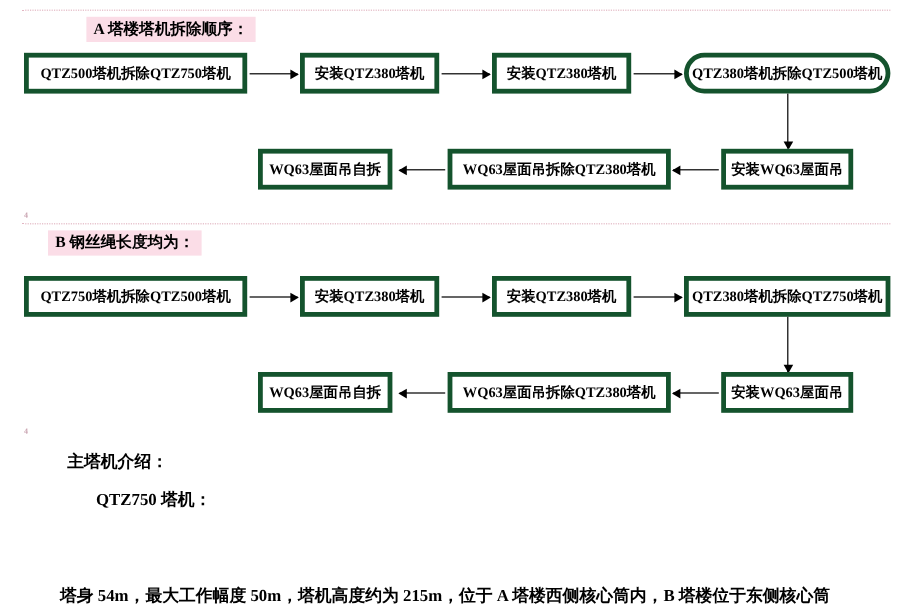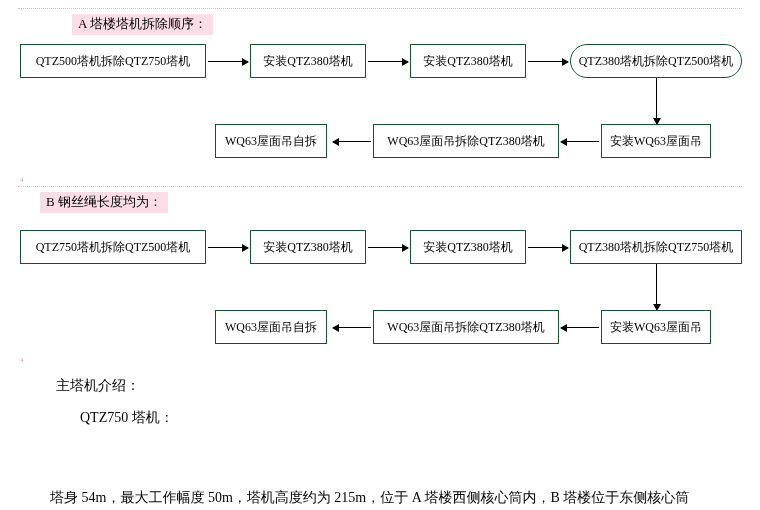--- a/index.html
+++ b/index.html
@@ -12,20 +12,21 @@
     background: #ffffff;
     font-family: "Liberation Serif", "DejaVu Serif", serif;
     color: #000000;
     overflow: hidden;
     position: relative;
   }
   .page {
     position: relative;
     width: 760px;
     height: 388px;
+    font-weight: bold;
   }
   .hr-top {
     position: absolute;
     left: 18px;
     top: 8px;
     width: 724px;
     border-top: 1px dotted #e2b6c2;
     height: 0;
   }
   .hr-mid {
@@ -42,21 +43,21 @@
     font-size: 13px;
     padding: 2px 6px 3px 6px;
     white-space: nowrap;
     line-height: 16px;
   }
   .title-a { left: 72px; top: 14px; }
   .title-b { left: 40px; top: 192px; }
 
   .box {
     position: absolute;
-    border: 1px solid #14532d;
+    border: 4px solid #14532d;
     background: #ffffff;
     font-size: 12px;
     line-height: 14px;
     text-align: center;
     display: flex;
     align-items: center;
     justify-content: center;
     box-sizing: border-box;
     white-space: nowrap;
   }

